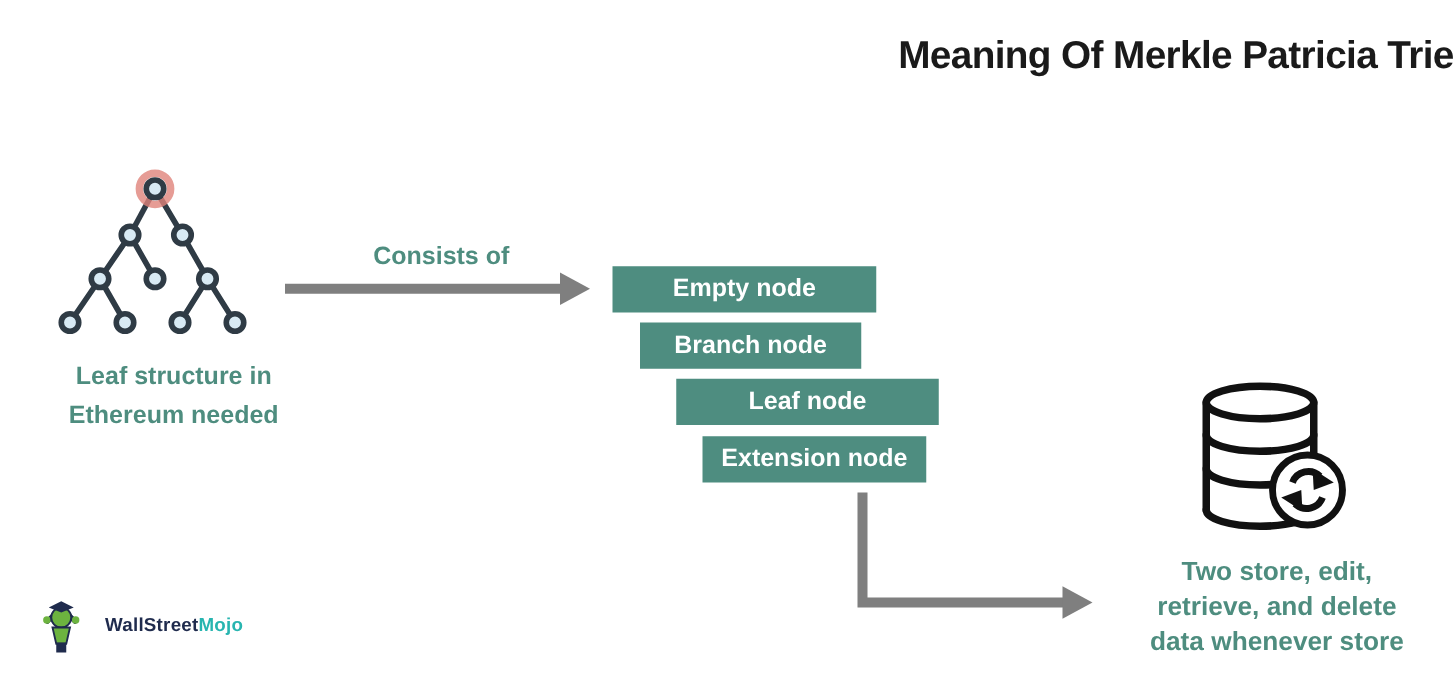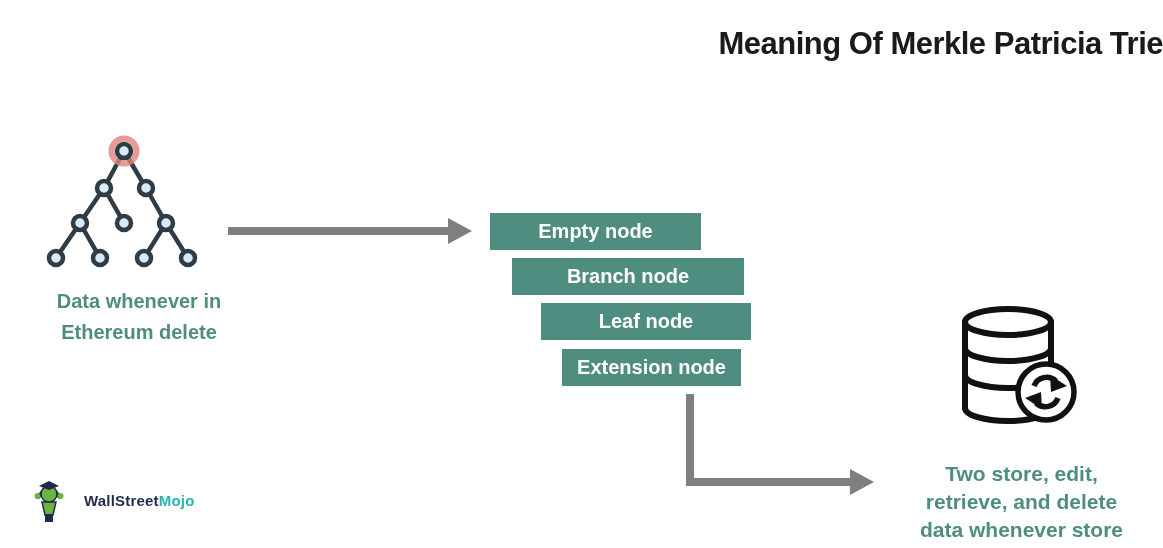--- a/index.html
+++ b/index.html
@@ -63,30 +63,30 @@
     height: 37px;
     background: var(--teal, #4E8D80);
     color: var(--bar-text, #ffffff);
     font-size: 20px;
     font-weight: bold;
     display: flex;
     align-items: center;
     justify-content: center;
   }
   .node-bar.bar-0 { left: 490px; top: 213px; width: 211px; }
-  .node-bar.bar-1 { left: 512px; top: 258px; width: 232px; }
+  .node-bar.bar-1 { left: 512px; top: 258px; width: 177px; }
   .node-bar.bar-2 { left: 541px; top: 303px; width: 210px; }
   .node-bar.bar-3 { left: 562px; top: 349px; width: 179px; }
 
   .db-svg { position: absolute; left: 950px; top: 293px; }
 
   .storage-caption {
     position: absolute;
     left: 880px;
-    top: 460px;
+    top: 444px;
     width: 283px;
     text-align: center;
     font-size: 21px;
     font-weight: bold;
     line-height: 28px;
     color: var(--teal-text, #4E8D7F);
   }
 
   .logo {
     position: absolute;
@@ -128,24 +128,25 @@
       <circle cx="82" cy="93" r="7"></circle>
       <circle cx="124" cy="93" r="7"></circle>
       <circle cx="14" cy="128" r="7"></circle>
       <circle cx="58" cy="128" r="7"></circle>
       <circle cx="102" cy="128" r="7"></circle>
       <circle cx="146" cy="128" r="7"></circle>
     </g>
   </svg>
 
   <div class="tree-caption">
-    <div>Data whenever in</div>
-    <div>Ethereum delete</div>
+    <div>Leaf structure in</div>
+    <div>Ethereum needed</div>
   </div>
 
+  <div class="consists-label">Consists of</div>
 
   <svg class="arrows-layer" viewBox="0 0 1163 548">
     <g>
       <line x1="228" y1="231" x2="450" y2="231" stroke="#7F7F7F" stroke-width="8"></line>
       <polygon points="448,218 472,231 448,244" fill="#7F7F7F"></polygon>
     </g>
     <g>
       <polyline points="690,394 690,482 852,482" fill="none" stroke="#7F7F7F" stroke-width="8"></polyline>
       <polygon points="850,469 874,482 850,495" fill="#7F7F7F"></polygon>
     </g>

